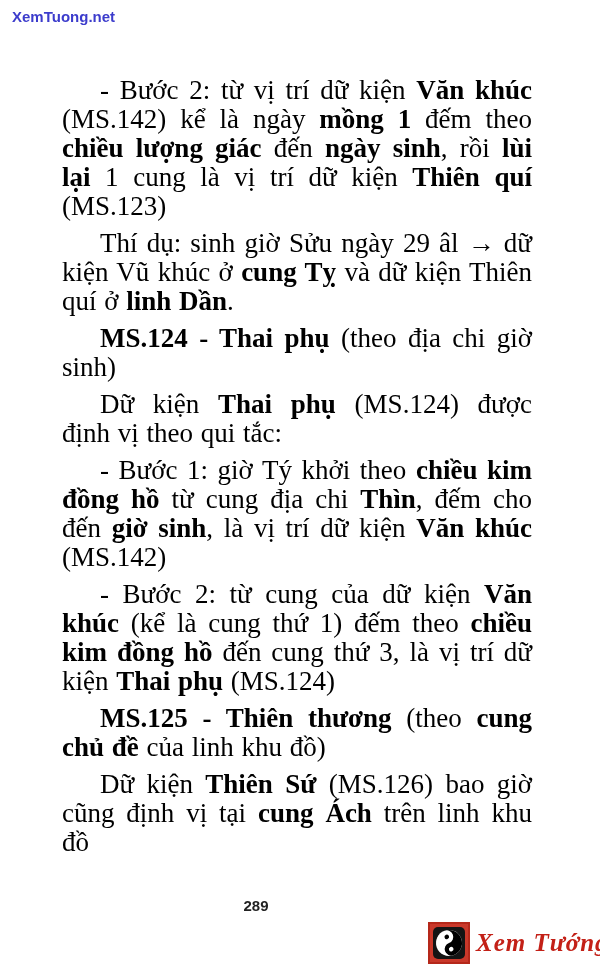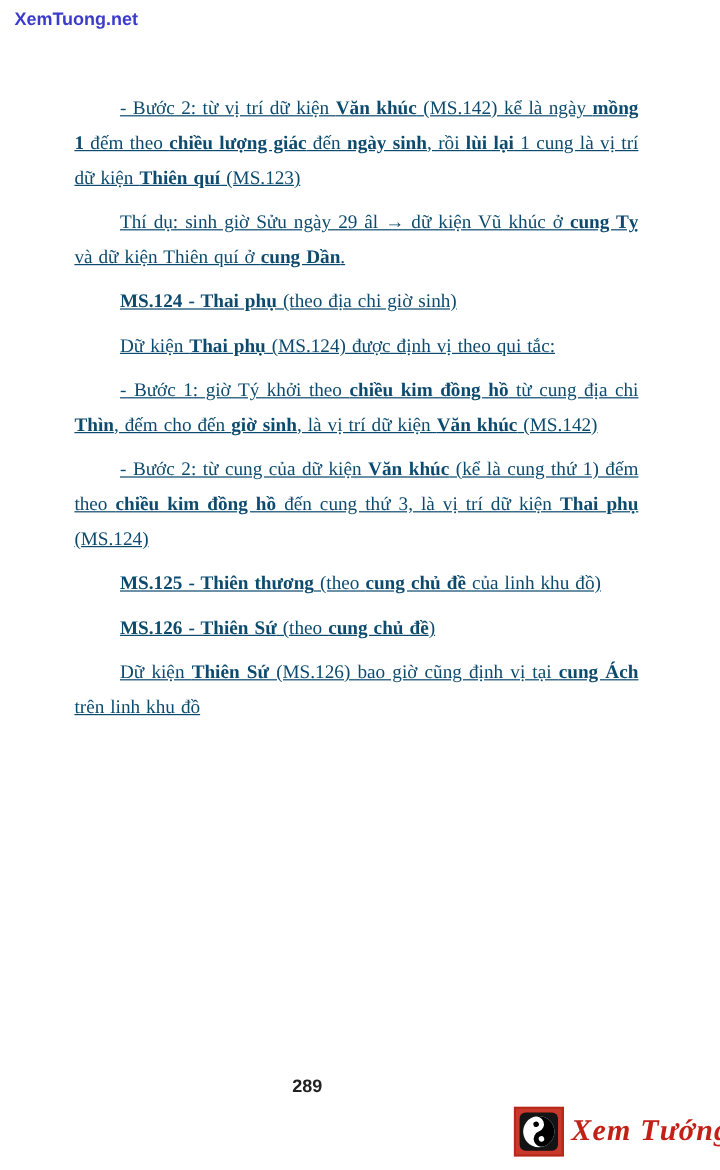--- a/index.html
+++ b/index.html
@@ -15,26 +15,25 @@
     font-family:"Liberation Sans", sans-serif;
     font-weight:700; font-size:15px;
     color:#3c3ccc; text-decoration:none;
     cursor:pointer;
     text-align:center;
   }
   .content {
     position:absolute; top:76px; left:62px; width:470px;
   }
   .para {
-    font-size:16px; line-height:29px;
+    font-size:27px; line-height:29px;
     text-align:justify; text-indent:38px;
     margin:0 0 8px 0;
-    color:#0c4a6e;
+    color:#000000;
     word-spacing:1px;
-    text-decoration:underline;
   }
   .para b { font-weight:700; }
   .page-number {
     position:absolute; top:897px; left:0; width:512px;
     text-align:center;
     font-family:"Liberation Sans", sans-serif;
     font-weight:700; font-size:15px; color:#222;
   }
   .logo {
     position:absolute; top:922px; left:428px;
@@ -51,27 +50,26 @@
     white-space:nowrap;
   }
 </style>
 </head>
 <body>
 
 <a class="site-link" style="color: rgb(60, 60, 204);">XemTuong.net</a>
 
 <div class="content">
     <p class="para"><span>- Bước 2: từ vị trí dữ kiện </span><b>Văn khúc</b><span> (MS.142) kể là ngày </span><b>mồng 1</b><span> đếm theo </span><b>chiều lượng giác</b><span> đến </span><b>ngày sinh</b><span>, rồi </span><b>lùi lại</b><span> 1 cung là vị trí dữ kiện </span><b>Thiên quí</b><span> (MS.123)</span></p>
-    <p class="para"><span>Thí dụ: sinh giờ Sửu ngày 29 âl → dữ kiện Vũ khúc ở </span><b>cung Tỵ</b><span> và dữ kiện Thiên quí ở </span><b>cung Dần</b><span>.</span></p>
+    <p class="para"><span>Thí dụ: sinh giờ Sửu ngày 29 âl → dữ kiện Vũ khúc ở </span><b>cung Tỵ</b><span> và dữ kiện Thiên quí ở </span><b>linh Dần</b><span>.</span></p>
     <p class="para"><b>MS.124 - Thai phụ</b><span> (theo địa chi giờ sinh)</span></p>
     <p class="para"><span>Dữ kiện </span><b>Thai phụ</b><span> (MS.124) được định vị theo qui tắc:</span></p>
     <p class="para"><span>- Bước 1: giờ Tý khởi theo </span><b>chiều kim đồng hồ</b><span> từ cung địa chi </span><b>Thìn</b><span>, đếm cho đến </span><b>giờ sinh</b><span>, là vị trí dữ kiện </span><b>Văn khúc</b><span> (MS.142)</span></p>
     <p class="para"><span>- Bước 2: từ cung của dữ kiện </span><b>Văn khúc</b><span> (kể là cung thứ 1) đếm theo </span><b>chiều kim đồng hồ</b><span> đến cung thứ 3, là vị trí dữ kiện </span><b>Thai phụ</b><span> (MS.124)</span></p>
     <p class="para"><b>MS.125 - Thiên thương</b><span> (theo </span><b>cung chủ đề</b><span> của linh khu đồ)</span></p>
-    <p class="para"><b>MS.126 - Thiên Sứ</b><span> (theo </span><b>cung chủ đề</b><span>)</span></p>
     <p class="para"><span>Dữ kiện </span><b>Thiên Sứ</b><span> (MS.126) bao giờ cũng định vị tại </span><b>cung Ách</b><span> trên linh khu đồ</span></p>
   </div>
 
 <div class="page-number">289</div>
 
 <div class="logo">
   <span>
     <svg class="logo-icon" viewBox="0 0 42 42" xmlns="http://www.w3.org/2000/svg">
       <rect x="0" y="0" width="42" height="42" fill="#b5281a"></rect>
       <rect x="2" y="2" width="38" height="38" fill="#c9382a"></rect>

